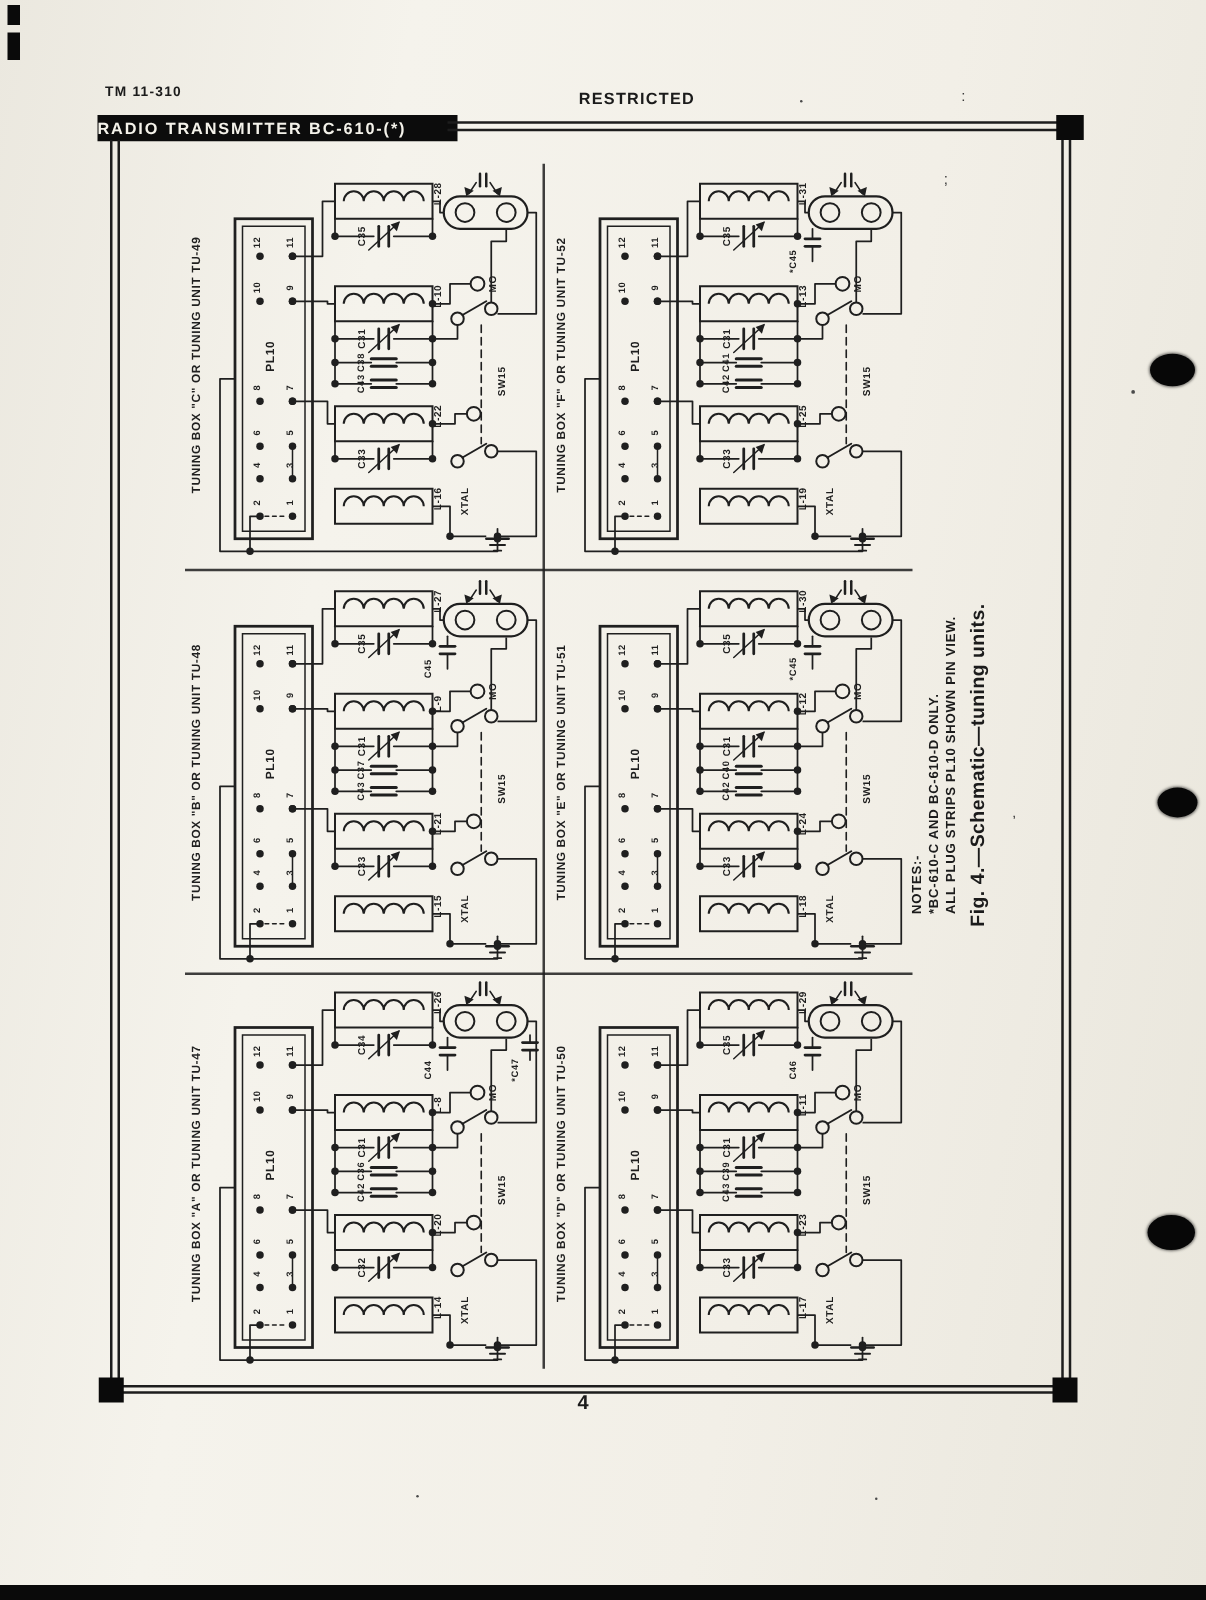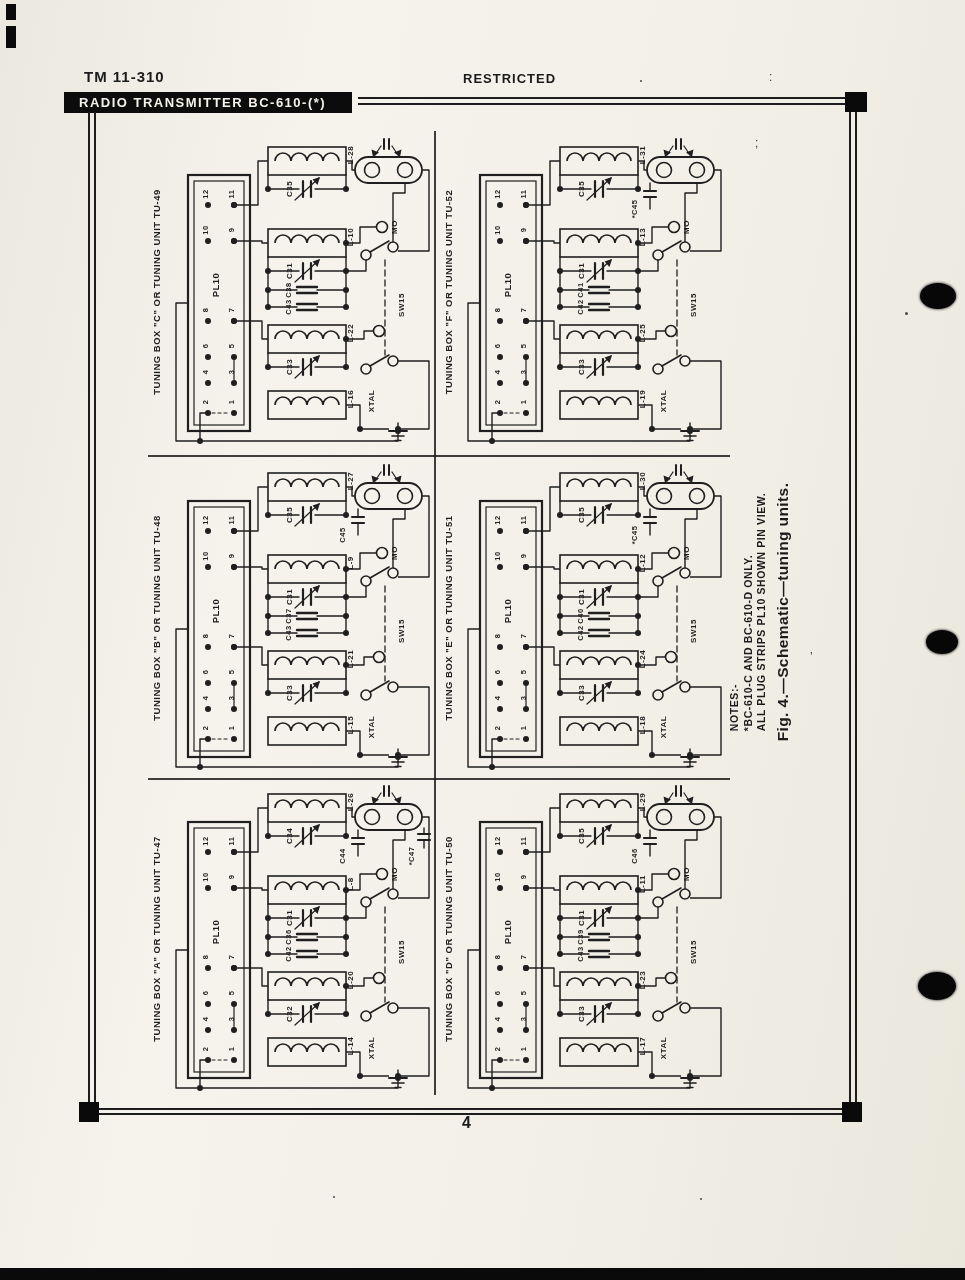--- a/index.html
+++ b/index.html
@@ -1,23 +1,23 @@
 <!DOCTYPE html>
 <html><head>
 <meta charset="utf-8">
 <style>
   html,body{margin:0;padding:0;}
   .page{position:relative;width:965px;height:1280px;overflow:hidden;
     background:linear-gradient(100deg,#ebe8df,#f5f3ec 28%,#f2efe7 65%,#e9e6dc);
     font-family:"Liberation Sans",sans-serif;color:#1b1b1b;}
   .abs{position:absolute;}
-  .tm{left:84px;top:68px;font-size:15px;font-weight:700;letter-spacing:1px;}
+  .tm{left:84px;top:68px;font-size:11px;font-weight:700;letter-spacing:1px;}
   .restricted{left:430px;top:71px;font-size:13px;font-weight:700;letter-spacing:1px;padding-left:33px;}
-  .titlebar{left:64px;top:92px;width:288px;height:21px;background:#0c0c0c;color:#f4f2ea;
-    font-size:13px;font-weight:700;letter-spacing:1.5px;line-height:21px;padding-left:15px;box-sizing:border-box;white-space:nowrap;}
+  .titlebar{left:78px;top:92px;width:288px;height:21px;background:#0c0c0c;color:#f4f2ea;
+    font-size:13px;font-weight:700;letter-spacing:1.5px;line-height:21px;box-sizing:border-box;white-space:nowrap;}
   .rule{position:absolute;background:#1d1d1d;}
   .sq{position:absolute;background:#0a0a0a;}
   .pagenum{left:462px;top:1114px;font-size:16px;font-weight:700;}
   .notes{left:748px;top:612px;transform:translate(-50%,-50%) rotate(-90deg);
     font-size:10.5px;font-weight:700;letter-spacing:.6px;line-height:13.5px;white-space:nowrap;text-align:left;}
   .caption{left:783px;top:612px;transform:translate(-50%,-50%) rotate(-90deg);
     font-size:15.5px;font-weight:700;letter-spacing:.4px;white-space:nowrap;}
   .binder{position:absolute;background:#070707;border-radius:50%;box-shadow:0 0 2px 1px rgba(10,10,10,.5);}
   .panel{position:absolute;width:285px;height:318px;}
   .speck{position:absolute;color:#3a3a3a;font-size:12px;}

